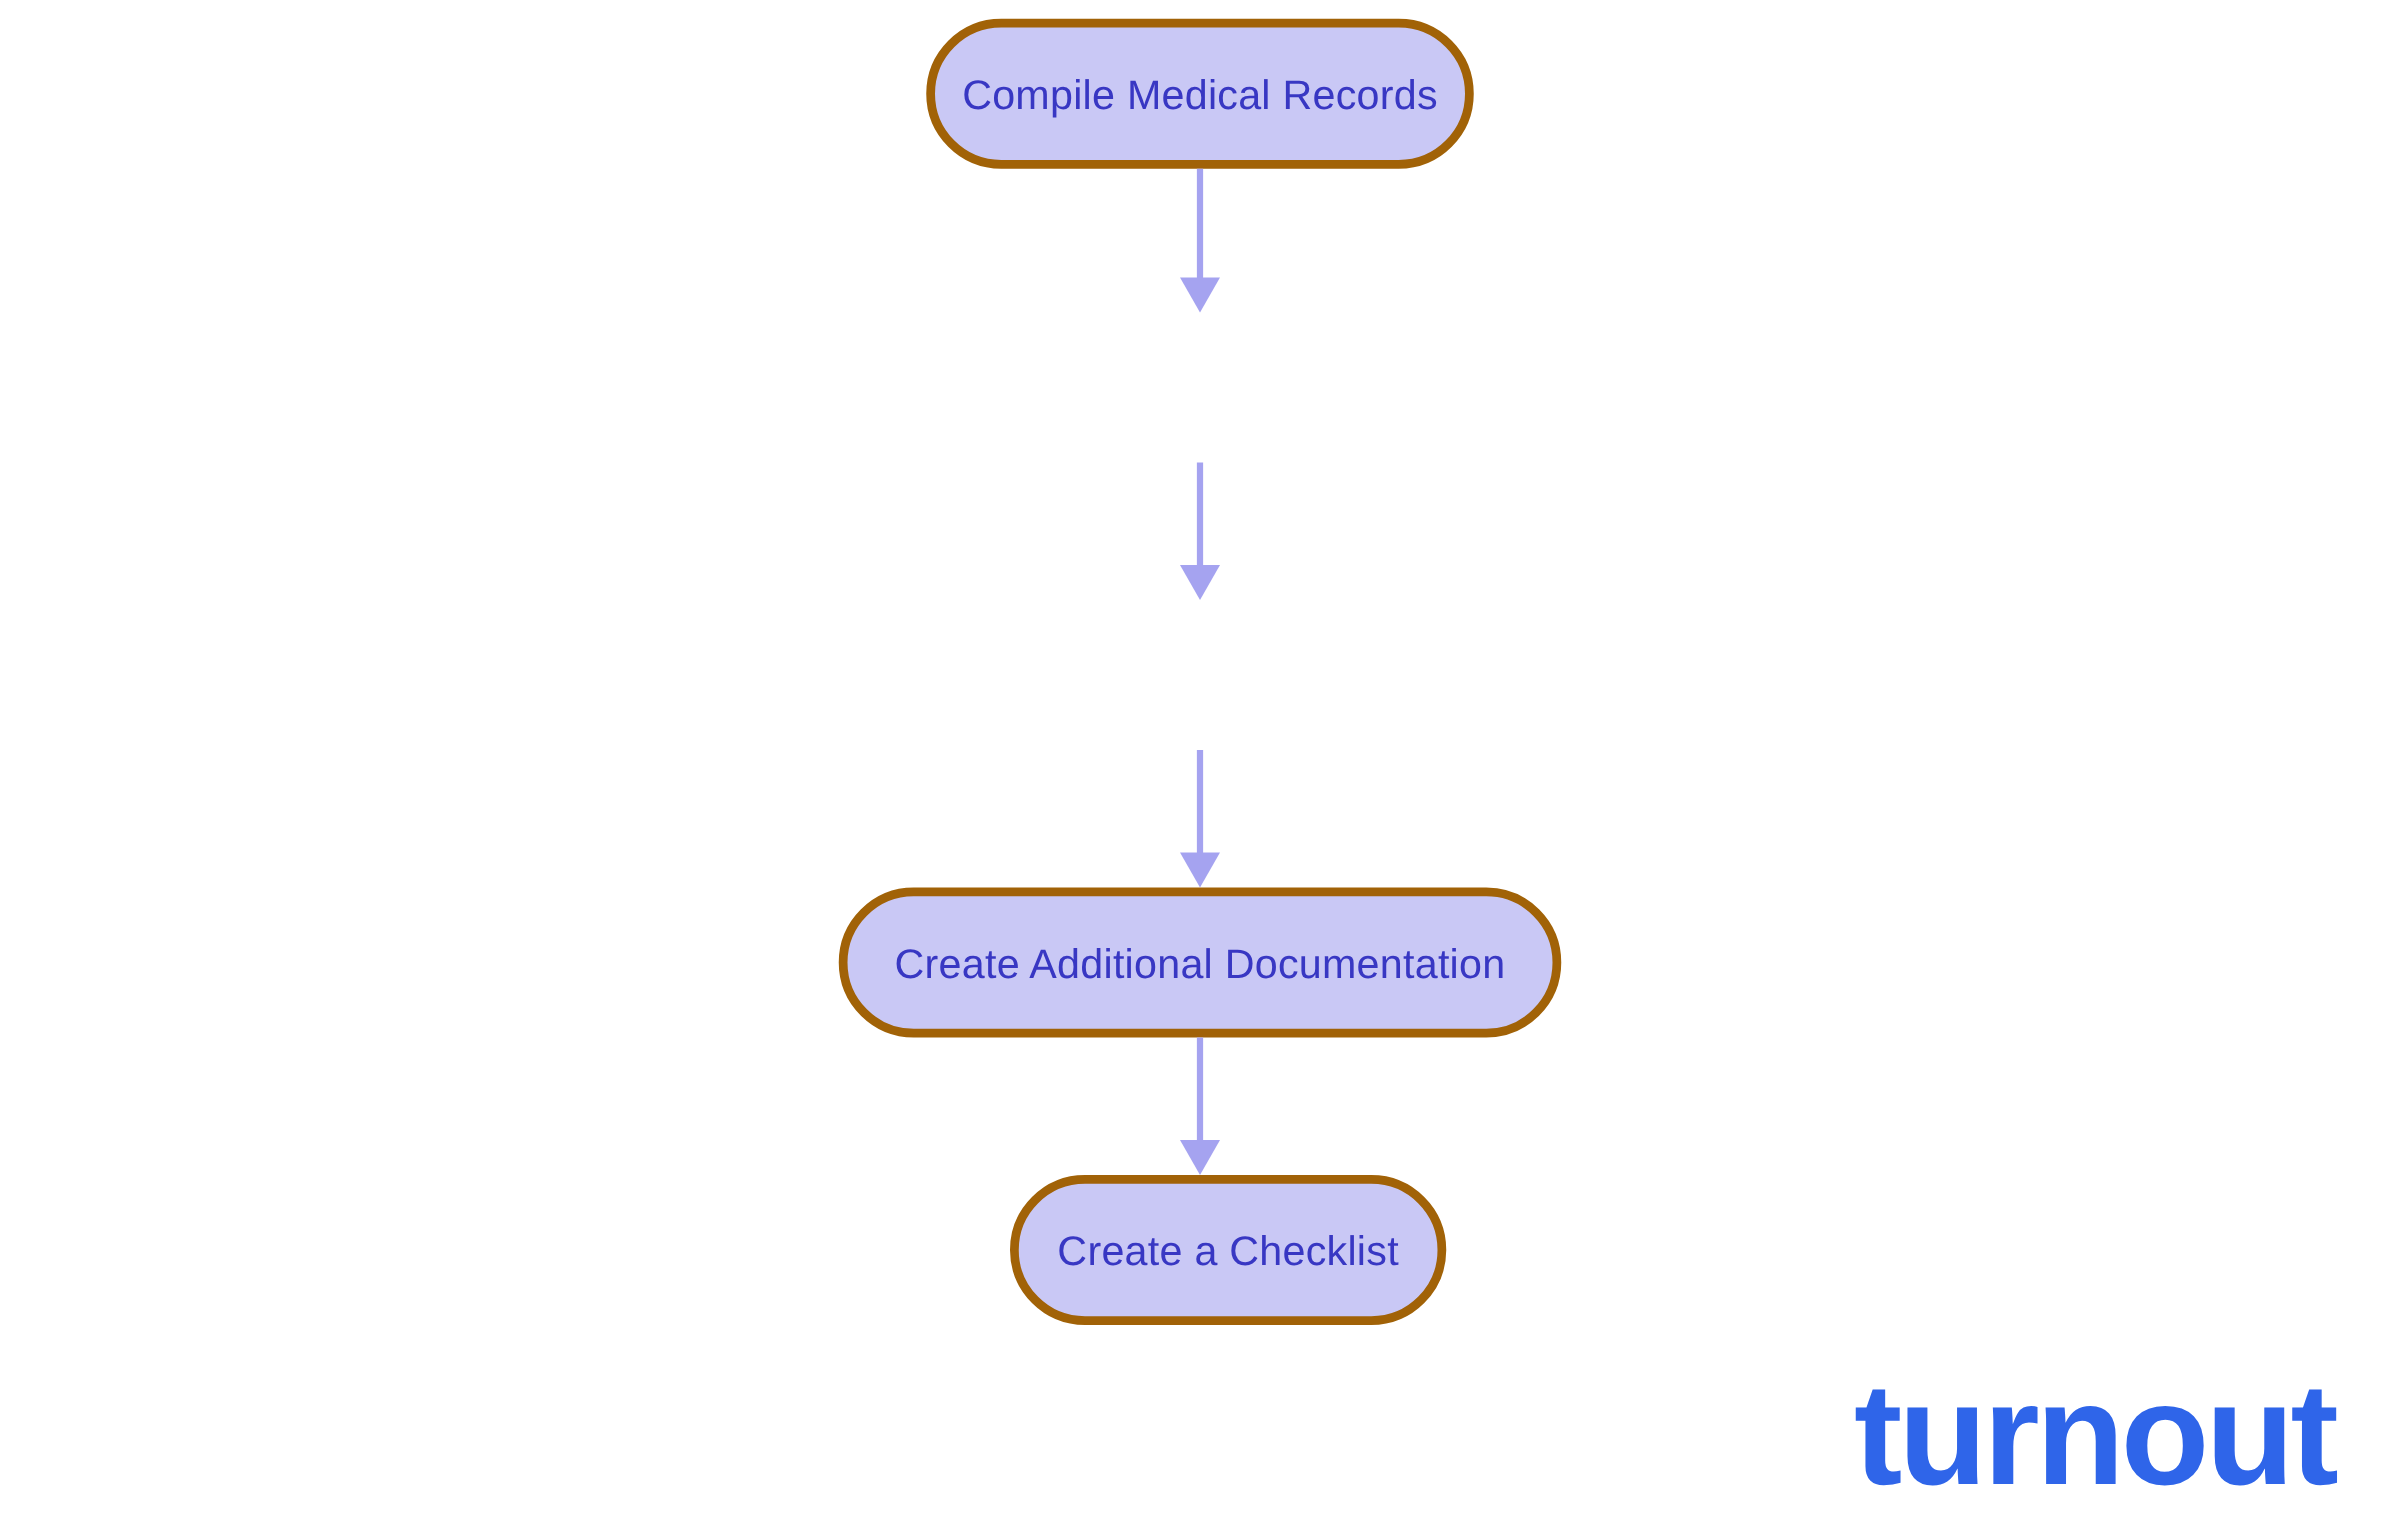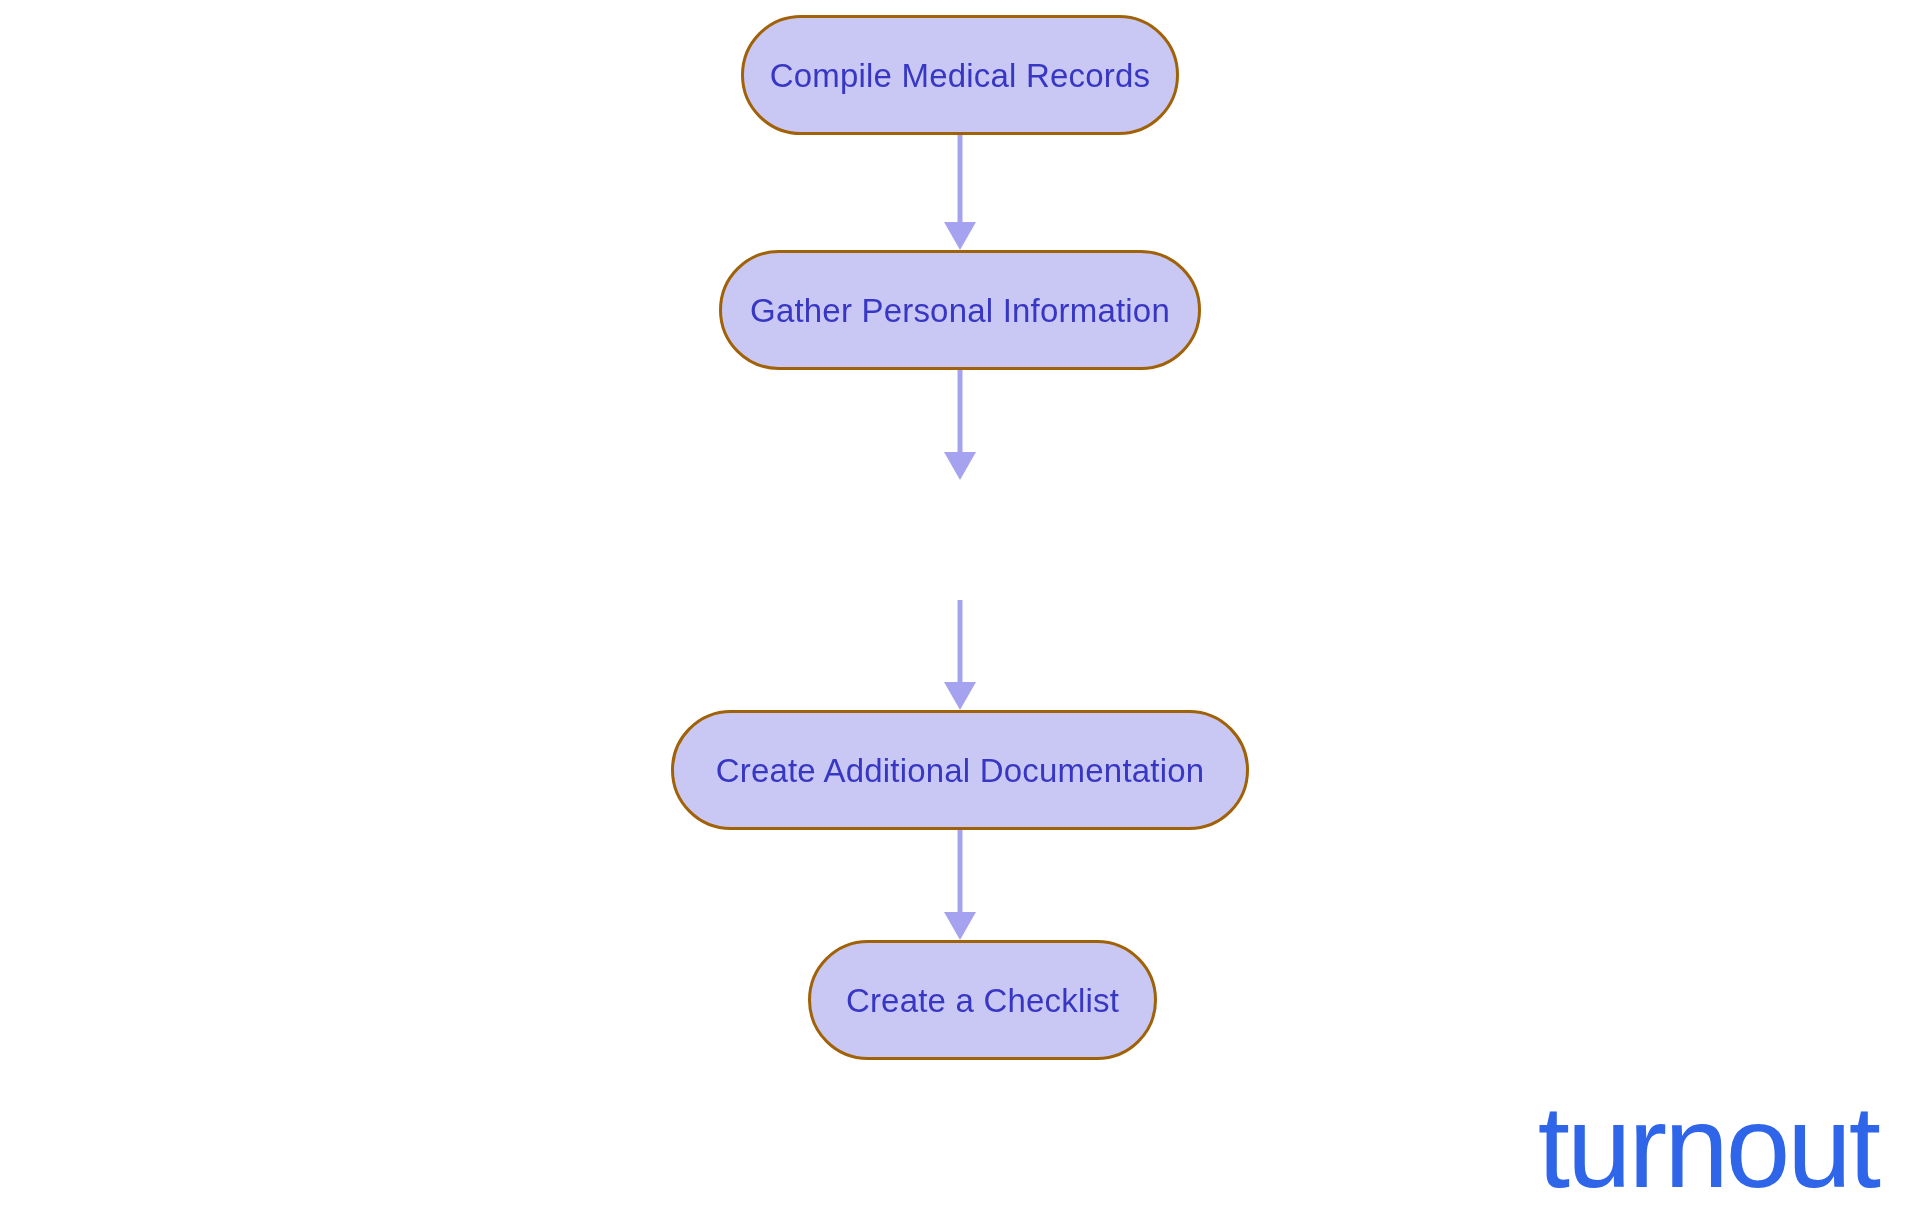--- a/index.html
+++ b/index.html
@@ -13,21 +13,21 @@
       width: 1920px;
       height: 1215px;
       background: #ffffff;
       overflow: hidden;
     }
     .node {
       position: absolute;
       height: 120px;
       box-sizing: border-box;
       background: #c9c8f5;
-      border: 3px solid #a16207;
+      border: 7px solid #a16207;
       border-radius: 60px;
       display: flex;
       align-items: center;
       justify-content: center;
     }
     .node-label {
       color: #3837c3;
       font-size: 33px;
       line-height: 1;
       white-space: nowrap;
@@ -68,48 +68,45 @@
     .c4 .stem { height: 83px; }
 
     .n1 { left: 741px; top: 15px;  width: 438px; }
     .n2 { left: 719px; top: 250px; width: 482px; }
     .n3 { left: 729px; top: 480px; width: 463px; }
     .n4 { left: 671px; top: 710px; width: 578px; }
     .n5 { left: 808px; top: 940px; width: 349px; text-align: center; }
 
     .logo {
       position: absolute;
-      right: 42px;
+      right: 52px;
       bottom: 10px;
       color: #2f65e9;
       font-size: 116px;
-      font-weight: normal;
+      font-weight: bold;
       letter-spacing: -3px;
       line-height: 1;
       white-space: nowrap;
       text-align: right;
     }
   </style>
 </head>
 <body>
 
 <div class="canvas">
 
   <div class="node n1">
     <span class="node-label">Compile Medical Records</span>
   </div>
 
   <div class="connector c1">
     <div class="stem"></div>
     <div class="head"></div>
   </div>
 
-  <div class="node n2">
-    <span class="node-label">Gather Personal Information</span>
-  </div>
 
   <div class="connector c2">
     <div class="stem"></div>
     <div class="head"></div>
   </div>
 
 
   <div class="connector c3">
     <div class="stem"></div>
     <div class="head"></div>

